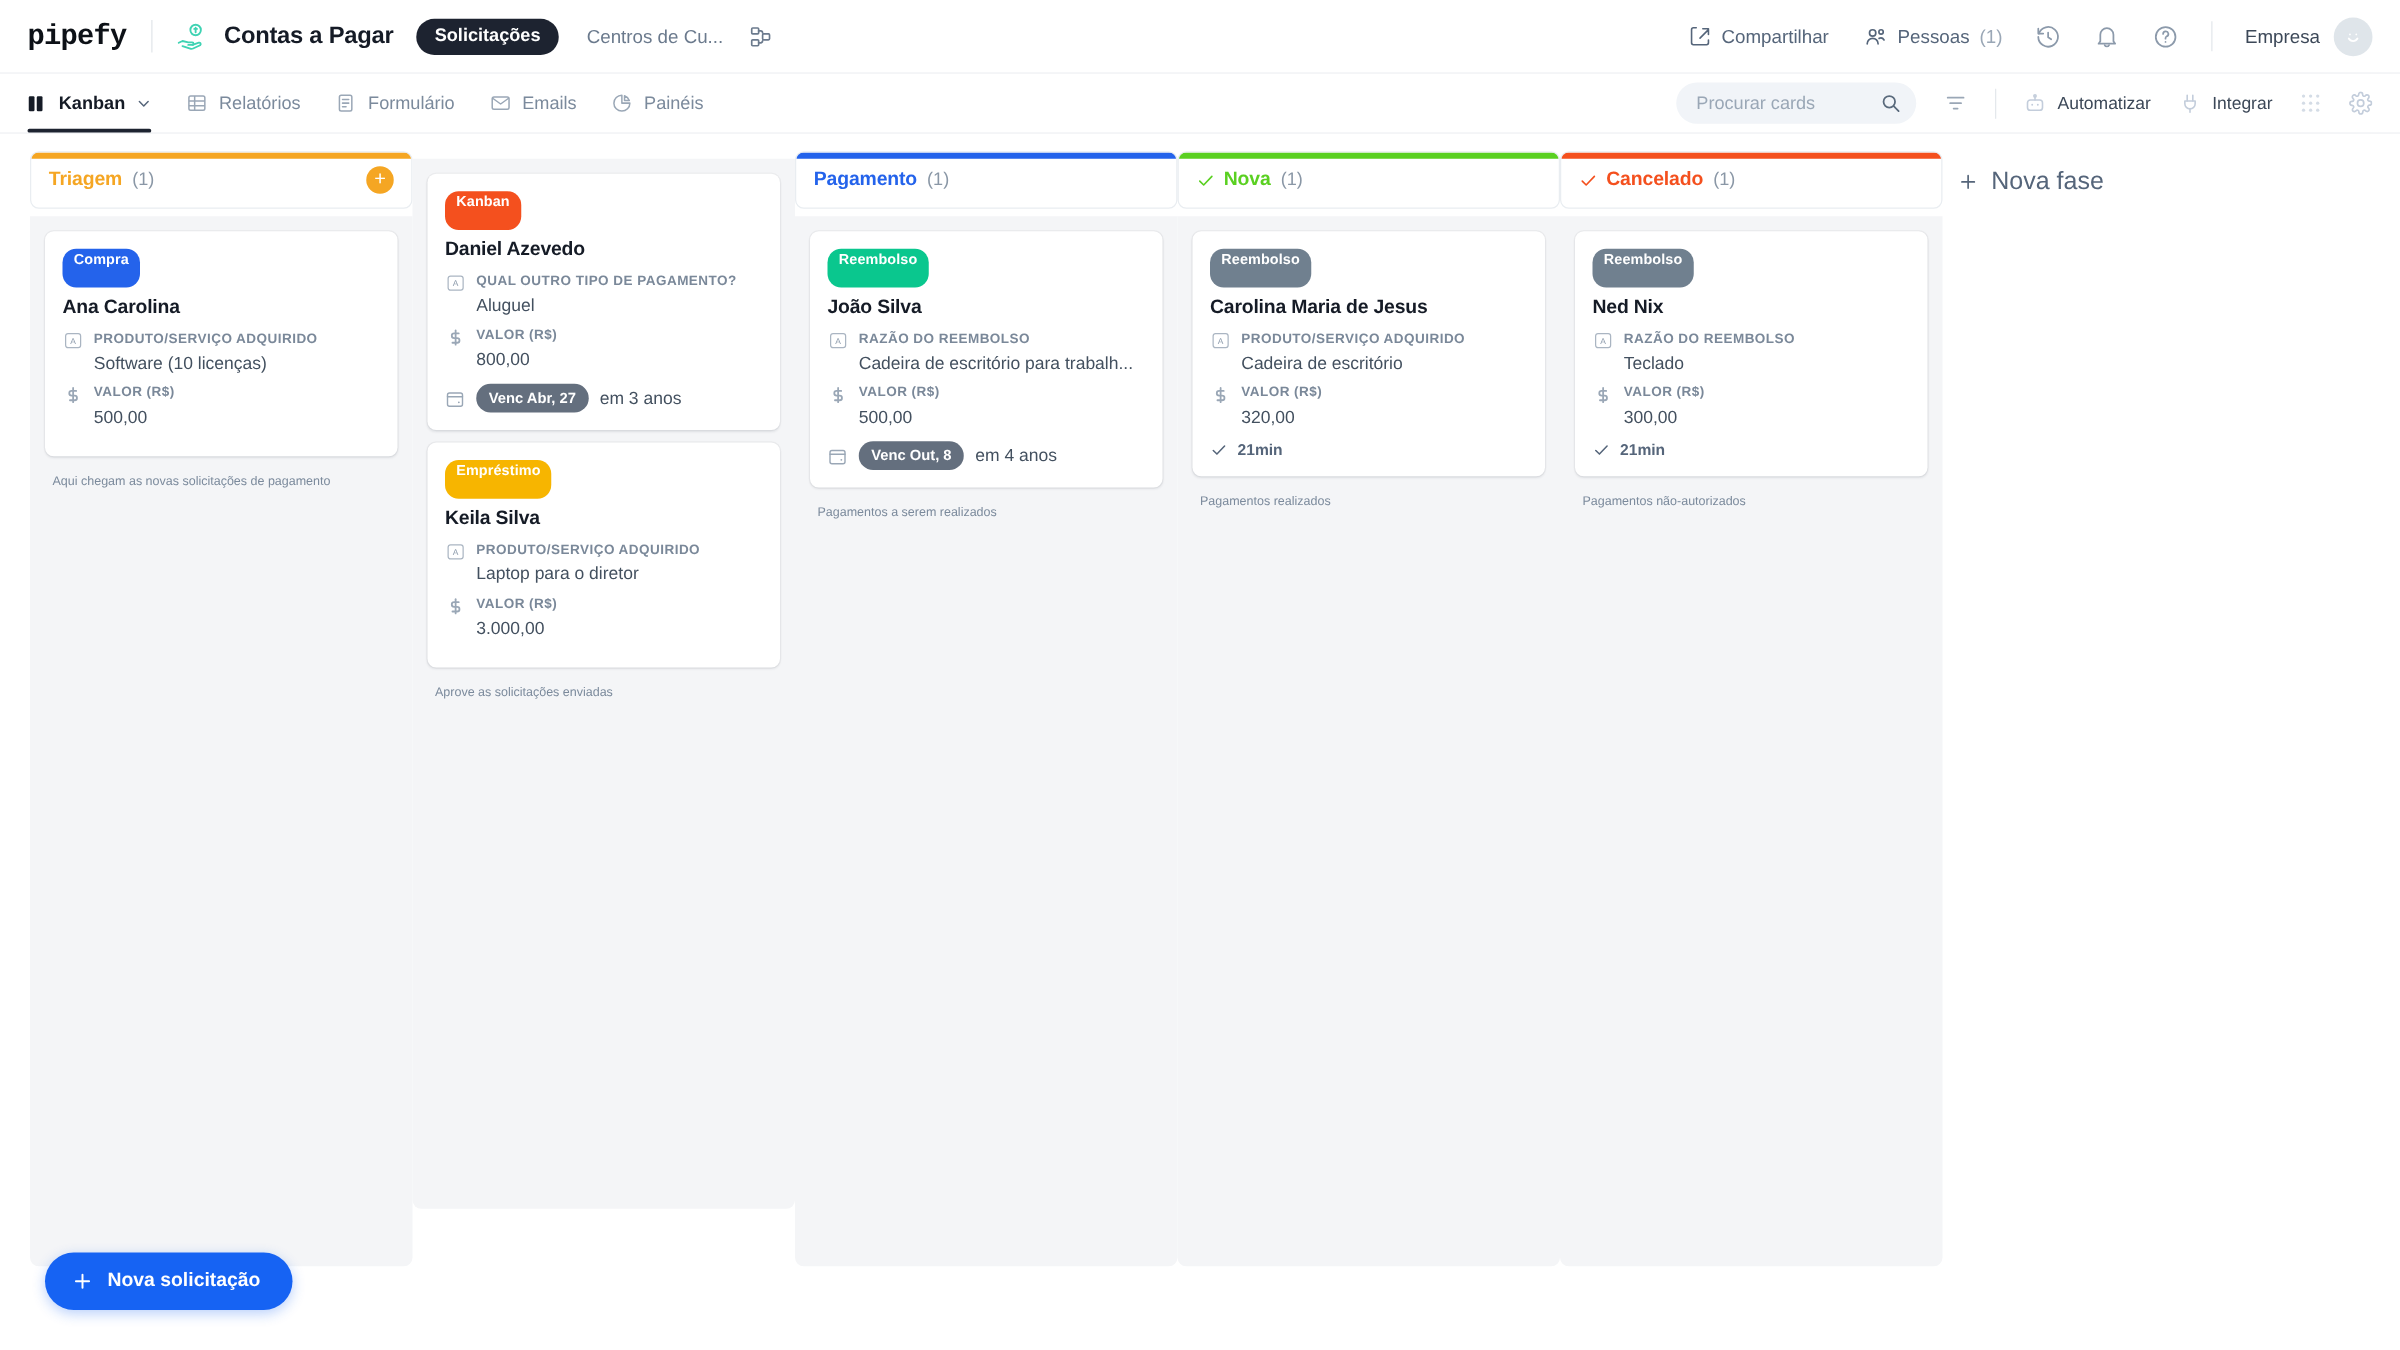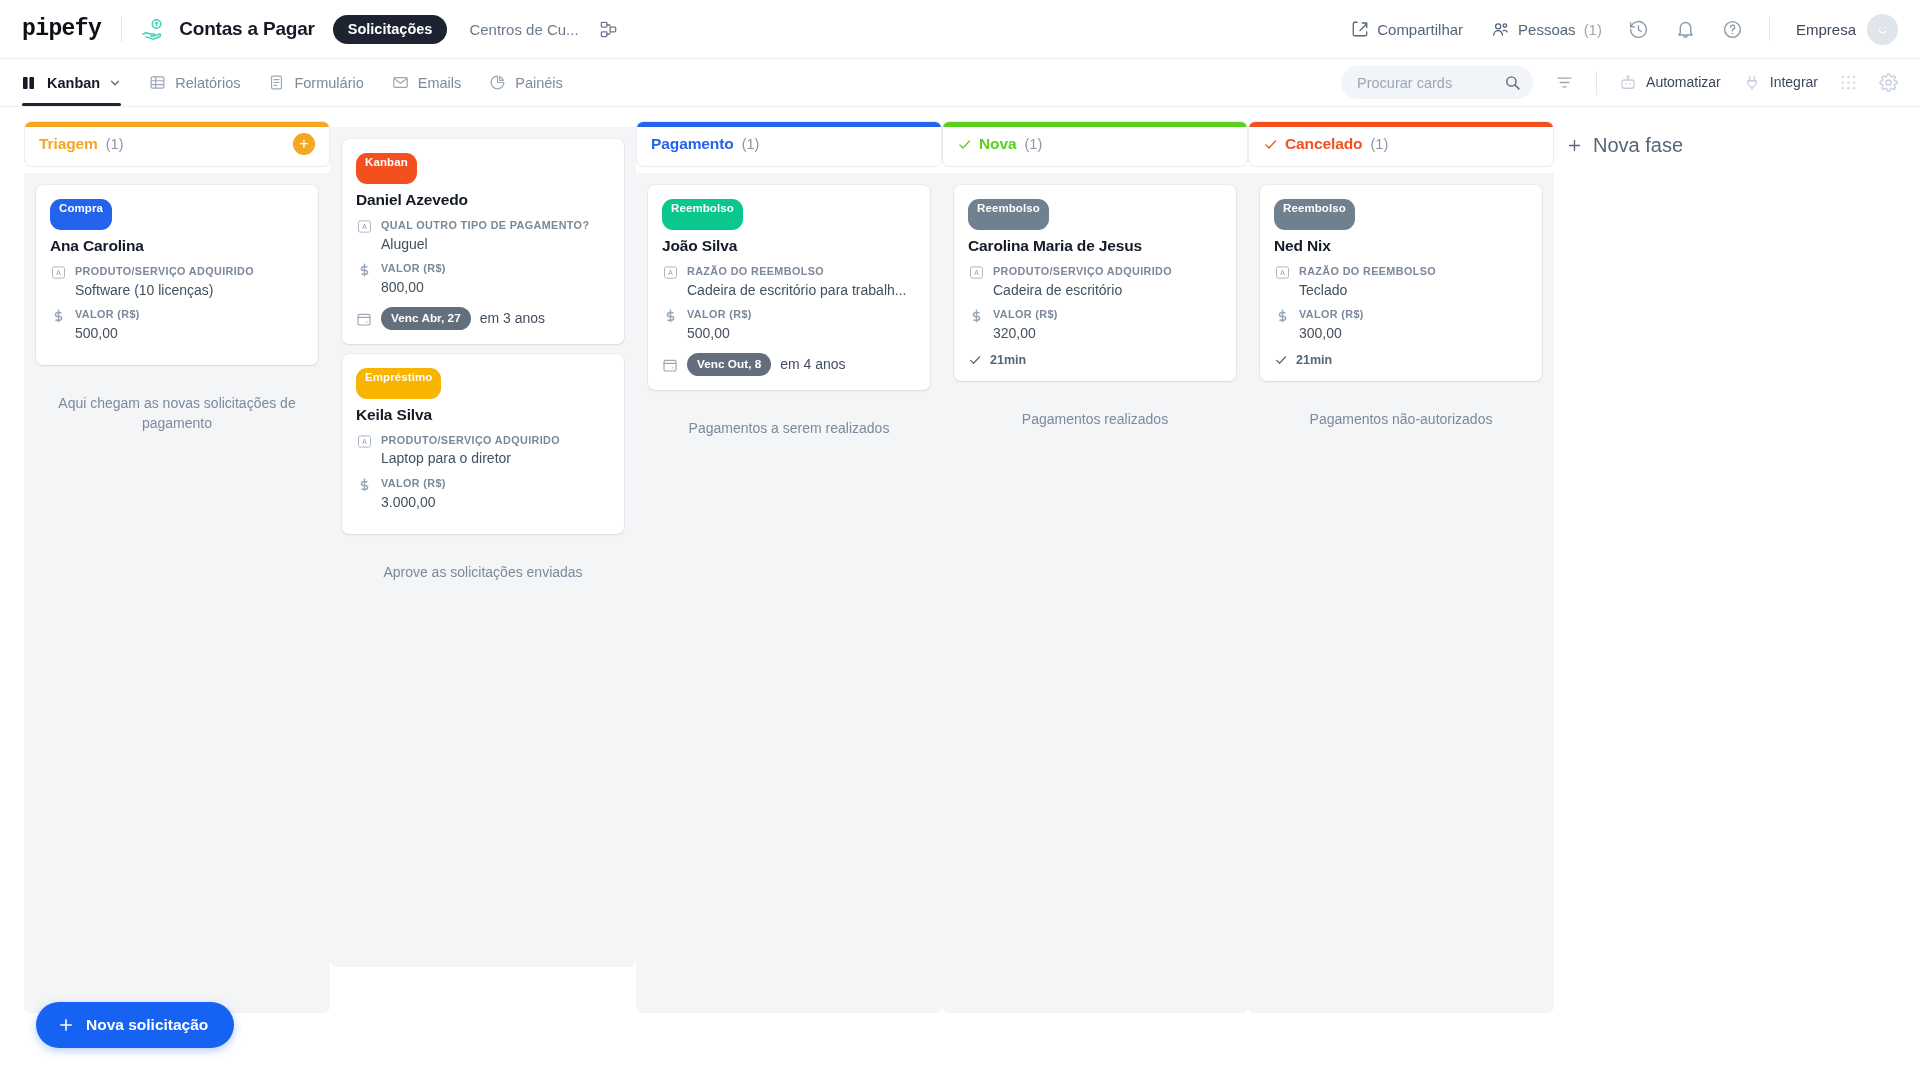--- a/index.html
+++ b/index.html
@@ -168,22 +168,22 @@
   }
   .due-row { display: flex; align-items: center; gap: 9px; margin-top: 10px; }
   .due-pill {
     background: #646f7e; color: #fff; font-size: 11.8px; font-weight: 700;
     padding: 4px 10px 5px; border-radius: 12px; white-space: nowrap;
   }
   .due-rel { font-size: 14px; color: #43505f; }
   .done-row { display: flex; align-items: center; gap: 8px; margin-top: 10px; }
   .done-txt { font-size: 12.5px; font-weight: 700; color: #55657a; }
   .col-hint {
-    text-align: center; font-size: 14px; color: #7b8a9c;
-    line-height: 1.45; margin-top: 28px; padding: 0 6px;
+    font-size: 10px; color: #7b8a9c;
+    line-height: 1.45; margin-top: 14px; padding: 0 6px;
   }
 
   
   .newphase {
     display: flex; align-items: center; gap: 10px;
     color: #55657a; font-size: 20px; margin-top: 13px; margin-left: 12px;
     white-space: nowrap;
   }
 
   

